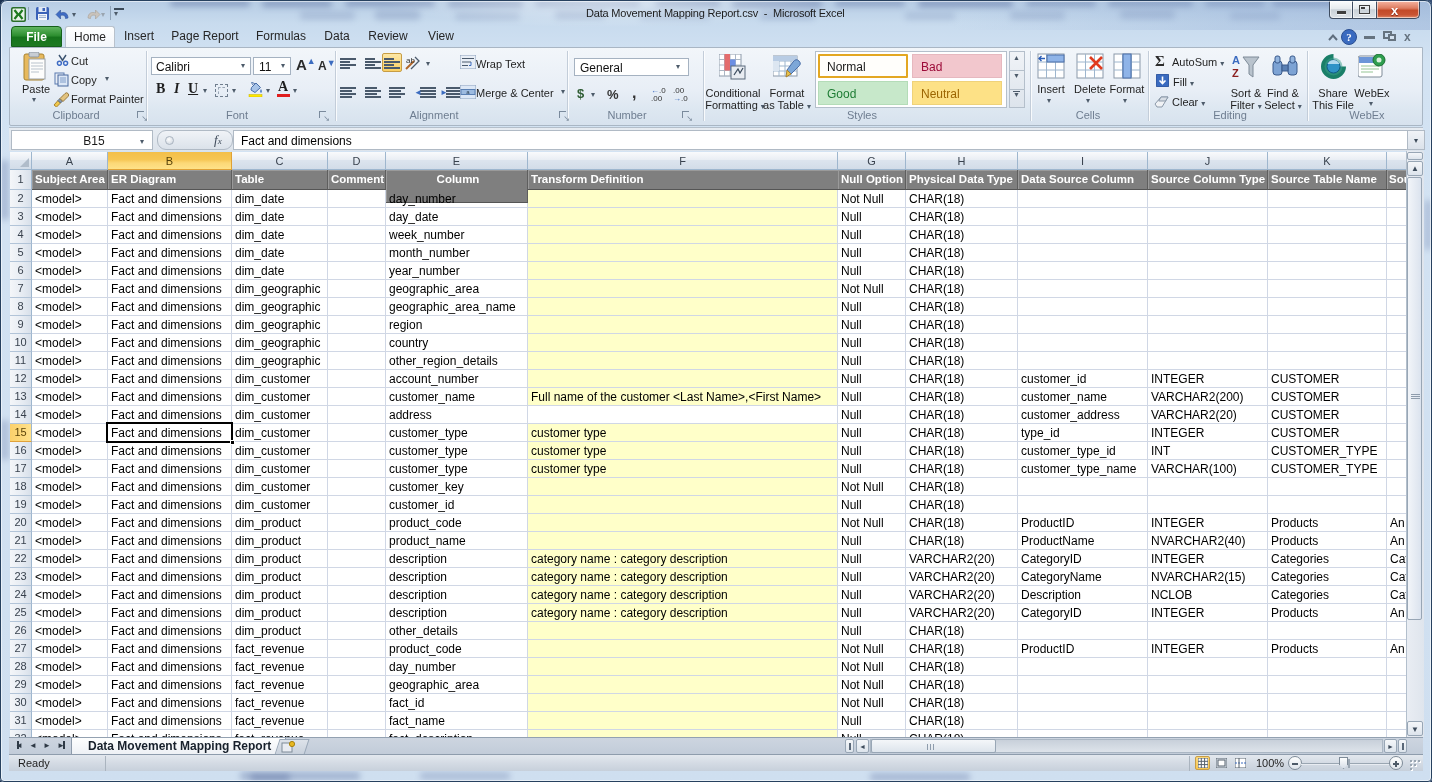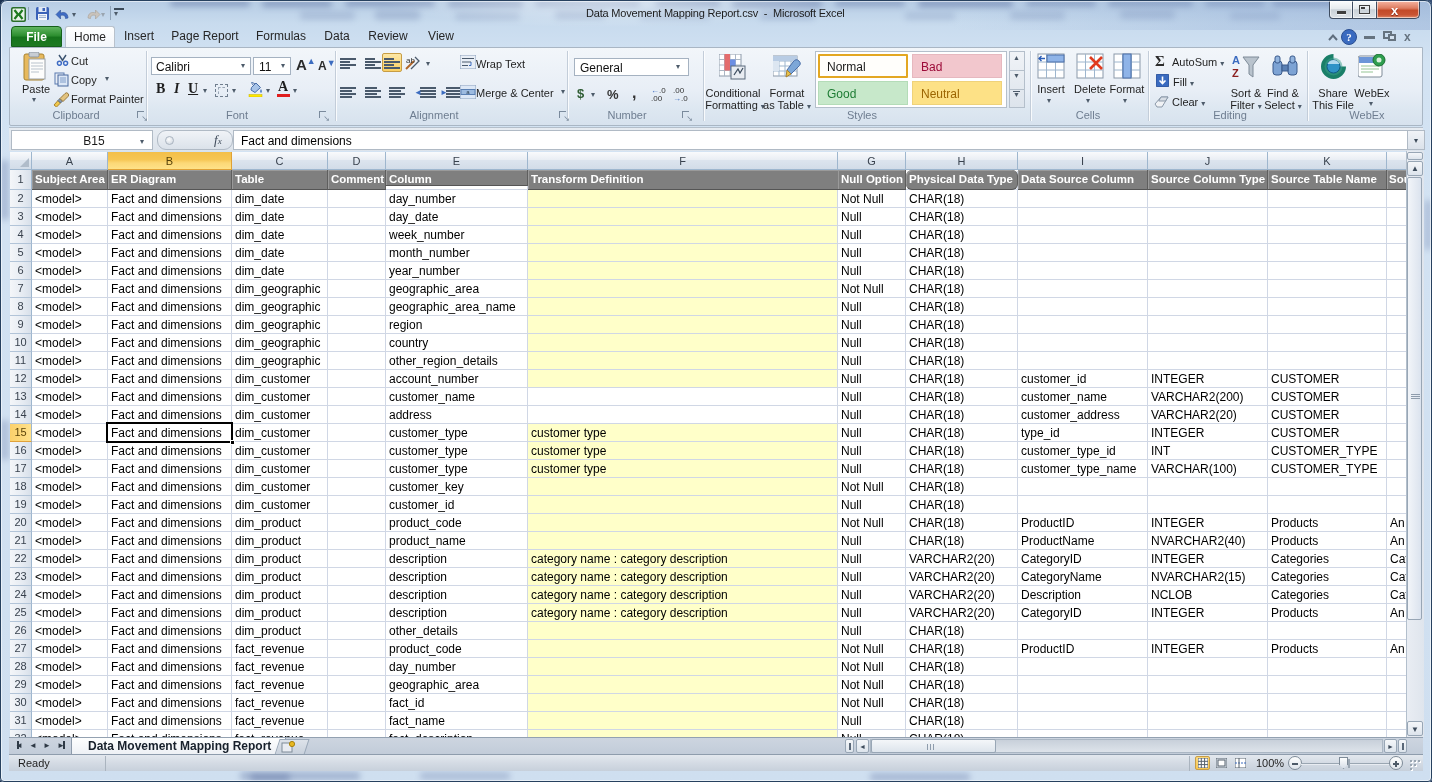--- a/index.html
+++ b/index.html
@@ -568,24 +568,24 @@
 <div class="gline-h" style="top:505px;width:1376px"></div>
 <div class="gline-h" style="top:523px;width:1376px"></div>
 <div class="gline-h" style="top:541px;width:1376px"></div>
 <div class="gline-h" style="top:559px;width:1376px"></div>
 <div class="gline-h" style="top:577px;width:1376px"></div>
 
 <div class="hdrcell" style="left:22px;top:18px;width:76px;height:20px;">Subject Area</div>
 <div class="hdrcell" style="left:98px;top:18px;width:124px;height:20px;">ER Diagram</div>
 <div class="hdrcell" style="left:222px;top:18px;width:96px;height:20px;">Table</div>
 <div class="hdrcell" style="left:318px;top:18px;width:58px;height:20px;">Comment</div>
-<div class="hdrcell" style="left:376px;top:18px;width:142px;height:16px;">Column</div>
+<div class="hdrcell" style="left:376px;top:18px;width:142px;height:33px;text-align:center;">Column</div>
 <div class="hdrcell" style="left:518px;top:18px;width:368px;height:20px;">Transform Definition</div>
 <div class="hdrcell" style="left:828px;top:18px;width:68px;height:20px;">Null Option</div>
-<div class="hdrcell" style="left:896px;top:18px;width:112px;height:20px;border-radius:6px;">Physical Data Type</div>
+<div class="hdrcell" style="left:896px;top:18px;width:112px;height:20px;">Physical Data Type</div>
 <div class="hdrcell" style="left:1008px;top:18px;width:130px;height:20px;">Data Source Column</div>
 <div class="hdrcell" style="left:1138px;top:18px;width:120px;height:20px;">Source Column Type</div>
 <div class="hdrcell" style="left:1258px;top:18px;width:119px;height:20px;">Source Table Name</div>
 <div class="hdrcell" style="left:1377px;top:18px;width:60px;height:20px;padding-left:2px;">Source Table Sche</div>
 <div class="cell" style="left:22px;top:38px;width:75px;height:17px">&lt;model&gt;</div>
 <div class="cell" style="left:98px;top:38px;width:123px;height:17px">Fact and dimensions</div>
 <div class="cell" style="left:222px;top:38px;width:95px;height:17px">dim_date</div>
 <div class="cell" style="left:376px;top:38px;width:141px;height:17px">day_number</div>
 <div class="cell ycell" style="left:518px;top:38px;width:309px;height:17px"></div>
 <div class="cell" style="left:828px;top:38px;width:67px;height:17px">Not Null</div>
@@ -660,20 +660,21 @@
 <div class="cell ycell" style="left:518px;top:218px;width:309px;height:17px"></div>
 <div class="cell" style="left:828px;top:218px;width:67px;height:17px">Null</div>
 <div class="cell" style="left:896px;top:218px;width:111px;height:17px">CHAR(18)</div>
 <div class="cell" style="left:1008px;top:218px;width:129px;height:17px">customer_id</div>
 <div class="cell" style="left:1138px;top:218px;width:119px;height:17px">INTEGER</div>
 <div class="cell" style="left:1258px;top:218px;width:118px;height:17px">CUSTOMER</div>
 <div class="cell" style="left:22px;top:236px;width:75px;height:17px">&lt;model&gt;</div>
 <div class="cell" style="left:98px;top:236px;width:123px;height:17px">Fact and dimensions</div>
 <div class="cell" style="left:222px;top:236px;width:95px;height:17px">dim_customer</div>
 <div class="cell" style="left:376px;top:236px;width:141px;height:17px">customer_name</div>
+<div class="cell ycell" style="left:518px;top:236px;width:309px;height:17px">Full name of the customer &lt;Last Name&gt;,&lt;First Name&gt;</div>
 <div class="cell" style="left:828px;top:236px;width:67px;height:17px">Null</div>
 <div class="cell" style="left:896px;top:236px;width:111px;height:17px">CHAR(18)</div>
 <div class="cell" style="left:1008px;top:236px;width:129px;height:17px">customer_name</div>
 <div class="cell" style="left:1138px;top:236px;width:119px;height:17px">VARCHAR2(200)</div>
 <div class="cell" style="left:1258px;top:236px;width:118px;height:17px">CUSTOMER</div>
 <div class="cell" style="left:22px;top:254px;width:75px;height:17px">&lt;model&gt;</div>
 <div class="cell" style="left:98px;top:254px;width:123px;height:17px">Fact and dimensions</div>
 <div class="cell" style="left:222px;top:254px;width:95px;height:17px">dim_customer</div>
 <div class="cell" style="left:376px;top:254px;width:141px;height:17px">address</div>
 <div class="cell" style="left:828px;top:254px;width:67px;height:17px">Null</div>

